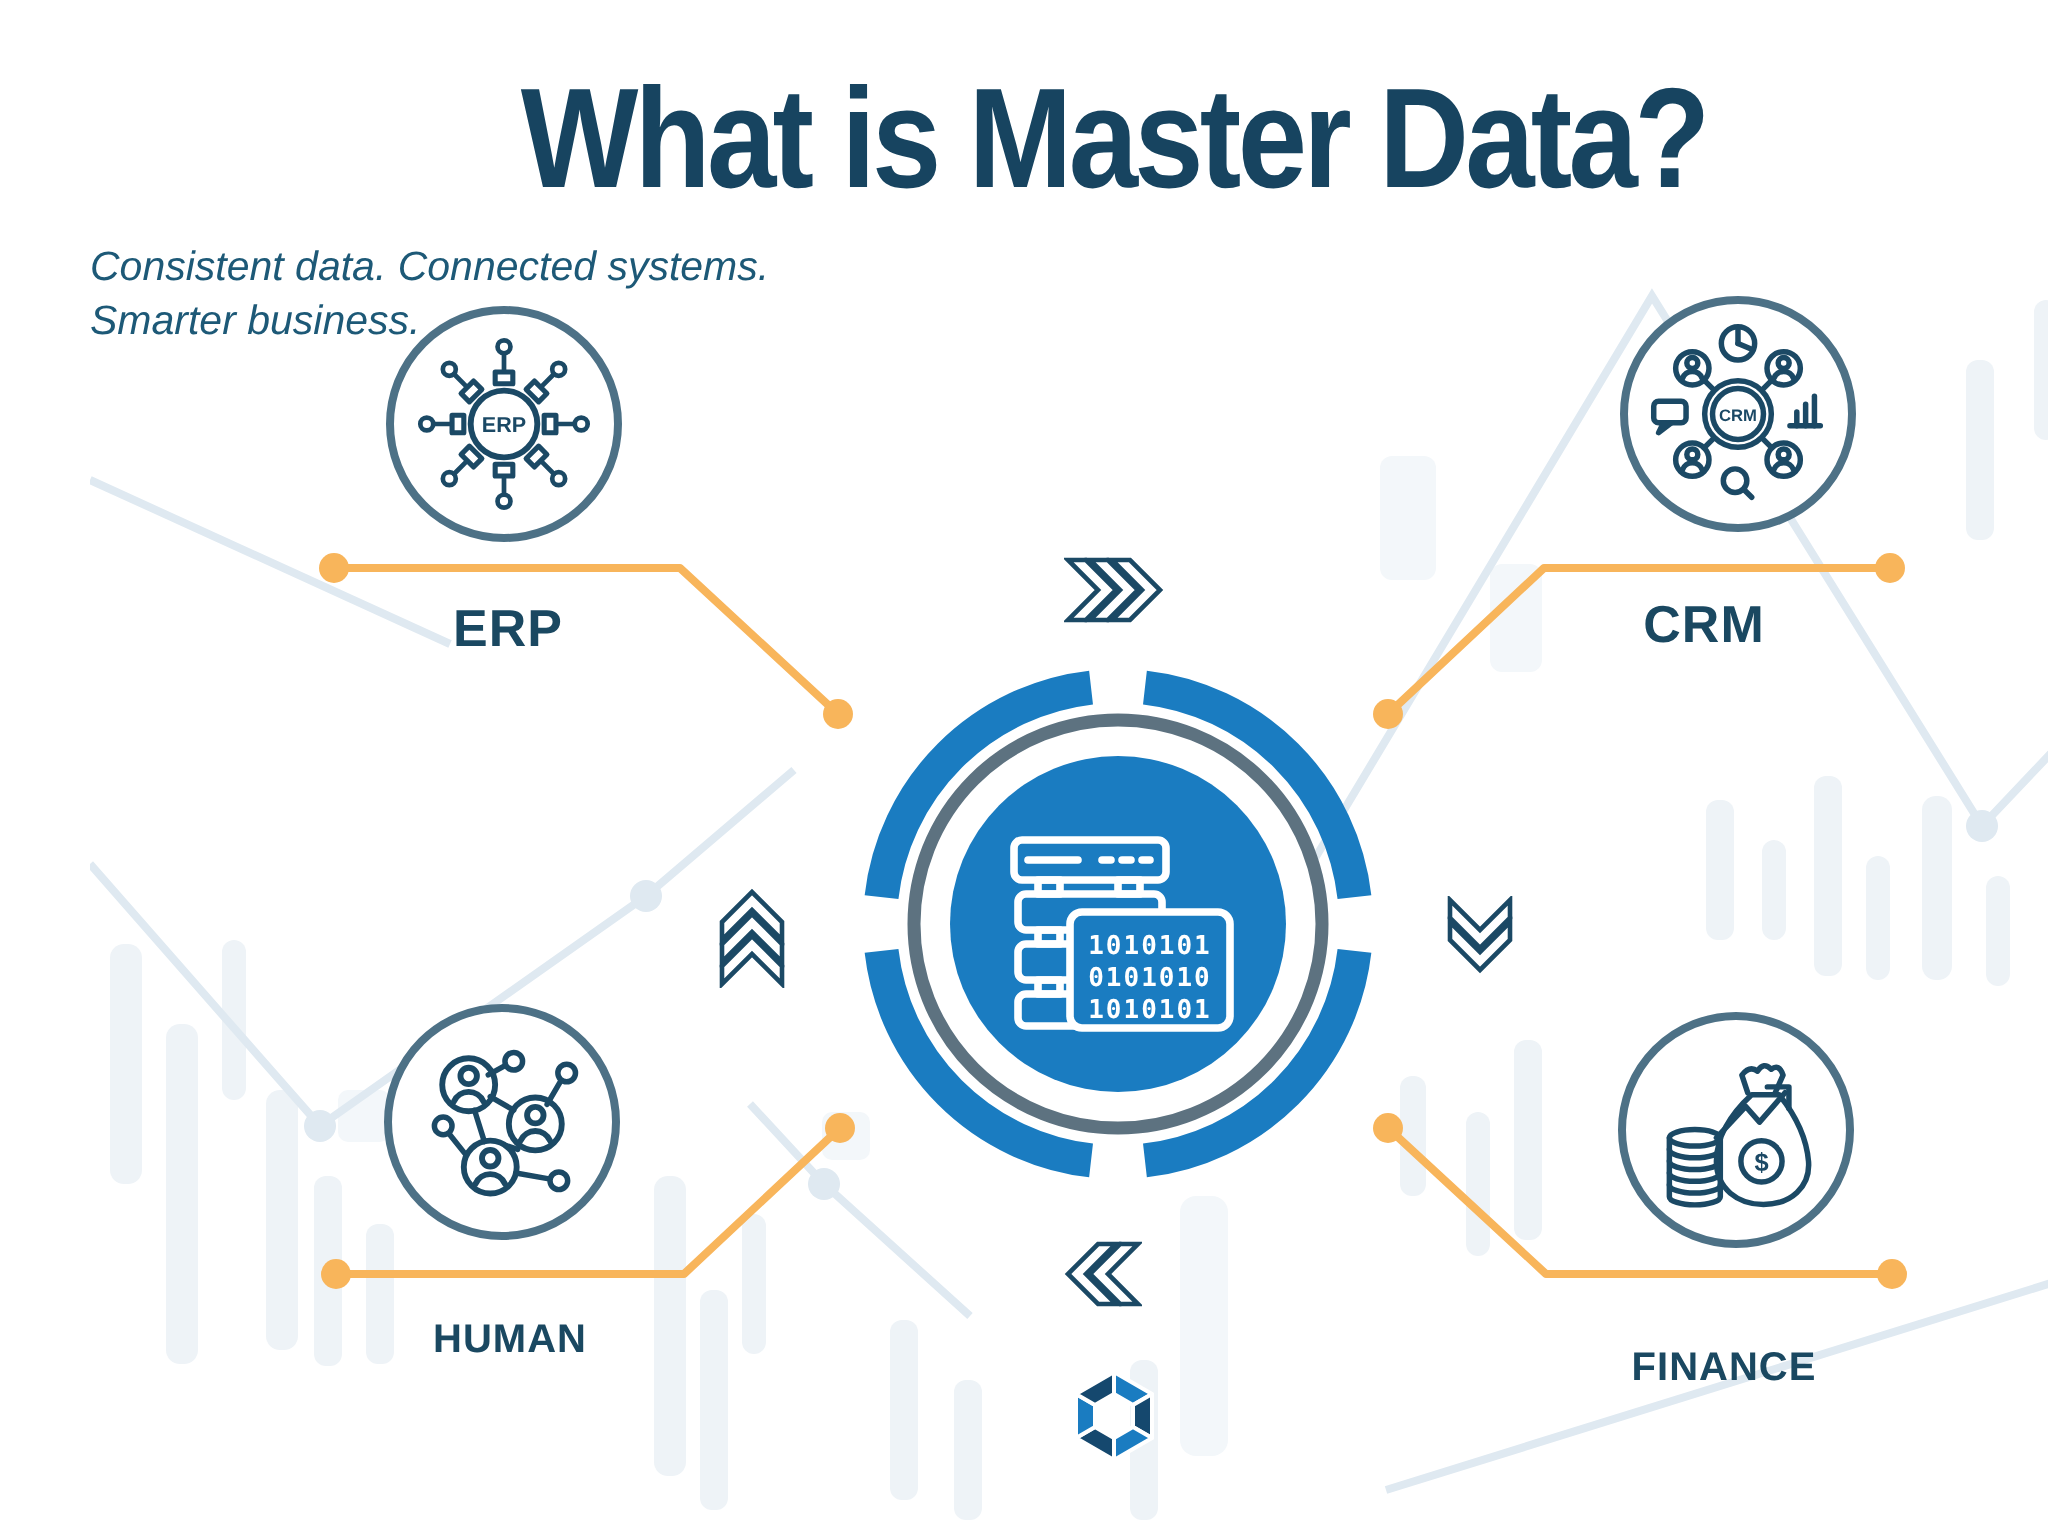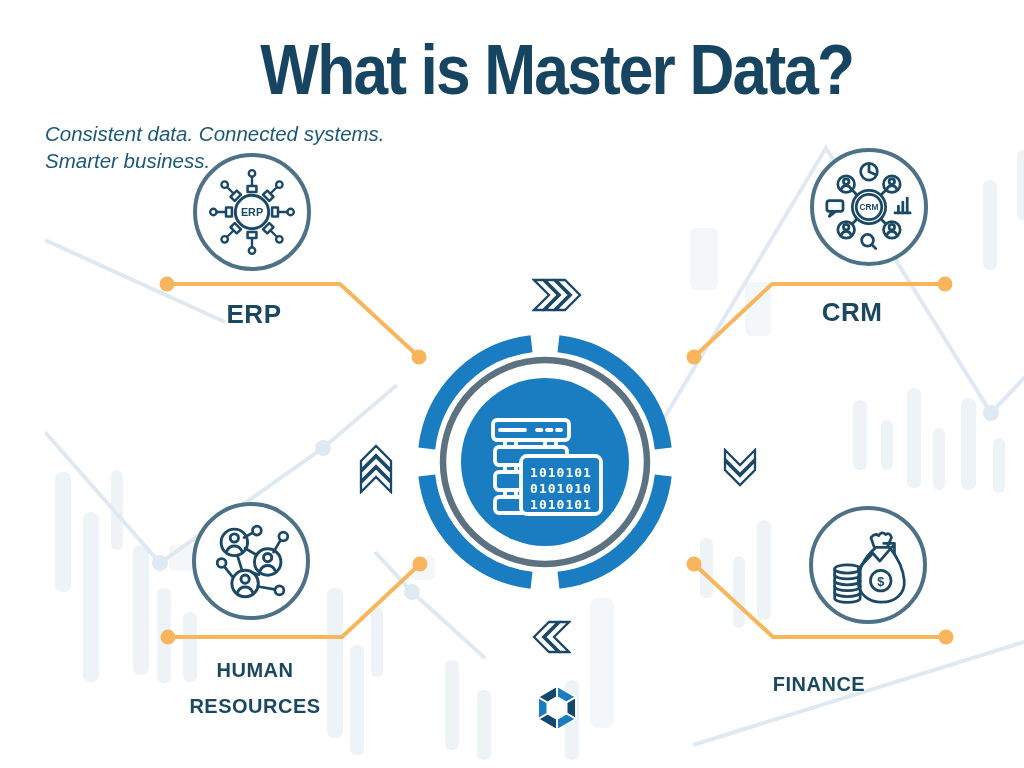--- a/index.html
+++ b/index.html
@@ -14,21 +14,21 @@
   .subtitle{position:absolute;top:120px;left:0;width:1024px;text-align:left;
             color:#1d5977;font-size:20.5px;font-style:italic;line-height:27px;}
 
   .node-circle{position:absolute;width:118px;height:118px;border-radius:50%;
                border:4px solid #4d7186;background:#fff;box-sizing:border-box;
                display:flex;align-items:center;justify-content:center;}
   .node-label{position:absolute;transform:translateX(-50%);text-align:center;
               color:#1a4861;font-weight:800;font-size:26px;letter-spacing:.5px;white-space:nowrap;}
   .node-label.two-line{font-size:20px;line-height:36px;}
 
-  .hub{position:absolute;left:364px;top:326px;width:272px;height:272px;}
+  .hub{position:absolute;left:378px;top:326px;width:272px;height:272px;}
 
   .chev{position:absolute;}
 
   .footer{position:absolute;left:0;top:682px;width:1024px;display:flex;
           justify-content:center;align-items:flex-start;gap:11px;}
   .brand-line{color:#1e71aa;font-size:37px;font-weight:800;line-height:37px;letter-spacing:-.5px;}
   .brand-line sup{font-size:14px;font-weight:800;vertical-align:12px;}
   .tagline{color:#2e9bd6;font-size:11px;font-weight:700;letter-spacing:.3px;margin-top:2px;}
 
   .icon-stroke{stroke:#1b4965;fill:none;stroke-linecap:round;stroke-linejoin:round;}
@@ -223,21 +223,20 @@
           <circle cx="56" cy="19" r="4.5"></circle>
             <circle cx="83" cy="25" r="4.5"></circle>
           <circle cx="20" cy="52" r="4.5"></circle>
             <circle cx="79" cy="80" r="4.5"></circle>
         </g>
       </g>
     </svg>
   </div>
   <div class="node-label two-line" style="left:210px;top:652px;">
     <div>HUMAN</div>
-    <div>RESOURCES</div>
   </div>
 
   <div class="node-circle" style="left:764px;top:506px;">
     <svg width="98" height="98" viewBox="0 0 100 100">
       <g class="icon-stroke" stroke-width="2.8">
 
         <ellipse cx="29" cy="54" rx="13" ry="4.2"></ellipse>
         <path d="M16 54 v6 a13 4.2 0 0 0 26 0 v-6"></path>
         <path d="M16 60 v6 a13 4.2 0 0 0 26 0 v-6"></path>
         <path d="M16 66 v6 a13 4.2 0 0 0 26 0 v-6"></path>
@@ -248,21 +247,21 @@
         <path d="M56 31 L53 22 Q57 17 61 20 Q64 15 68 19 Q72 16 74 22 L70 31"></path>
 
         <polyline points="40,54 55,38 62,46 75,31"></polyline>
         <polyline points="66,28 77,28 77,39"></polyline>
 
         <circle cx="63" cy="66" r="10.5" fill="#fff"></circle>
       </g>
       <text x="63" y="71" text-anchor="middle" font-size="13" font-weight="bold" fill="#1b4965">$</text>
     </svg>
   </div>
-  <div class="node-label two-line" style="left:774px;top:666px;">FINANCE</div>
+  <div class="node-label two-line" style="left:817px;top:666px;">FINANCE</div>
 
   <div class="hub">
     <svg width="272" height="272" viewBox="0 0 272 272">
       <g stroke="#1a7cc1" stroke-width="17" fill="none">
         <path d="M254.23 149.47 A119 119 0 0 1 149.47 254.23"></path>
         <path d="M122.53 254.23 A119 119 0 0 1 17.77 149.47"></path>
         <path d="M17.77 122.53 A119 119 0 0 1 122.53 17.77"></path>
         <path d="M149.47 17.77 A119 119 0 0 1 254.23 122.53"></path>
       </g>
       <circle cx="136" cy="136" r="102" stroke="#5d7280" stroke-width="6.5" fill="none"></circle>

